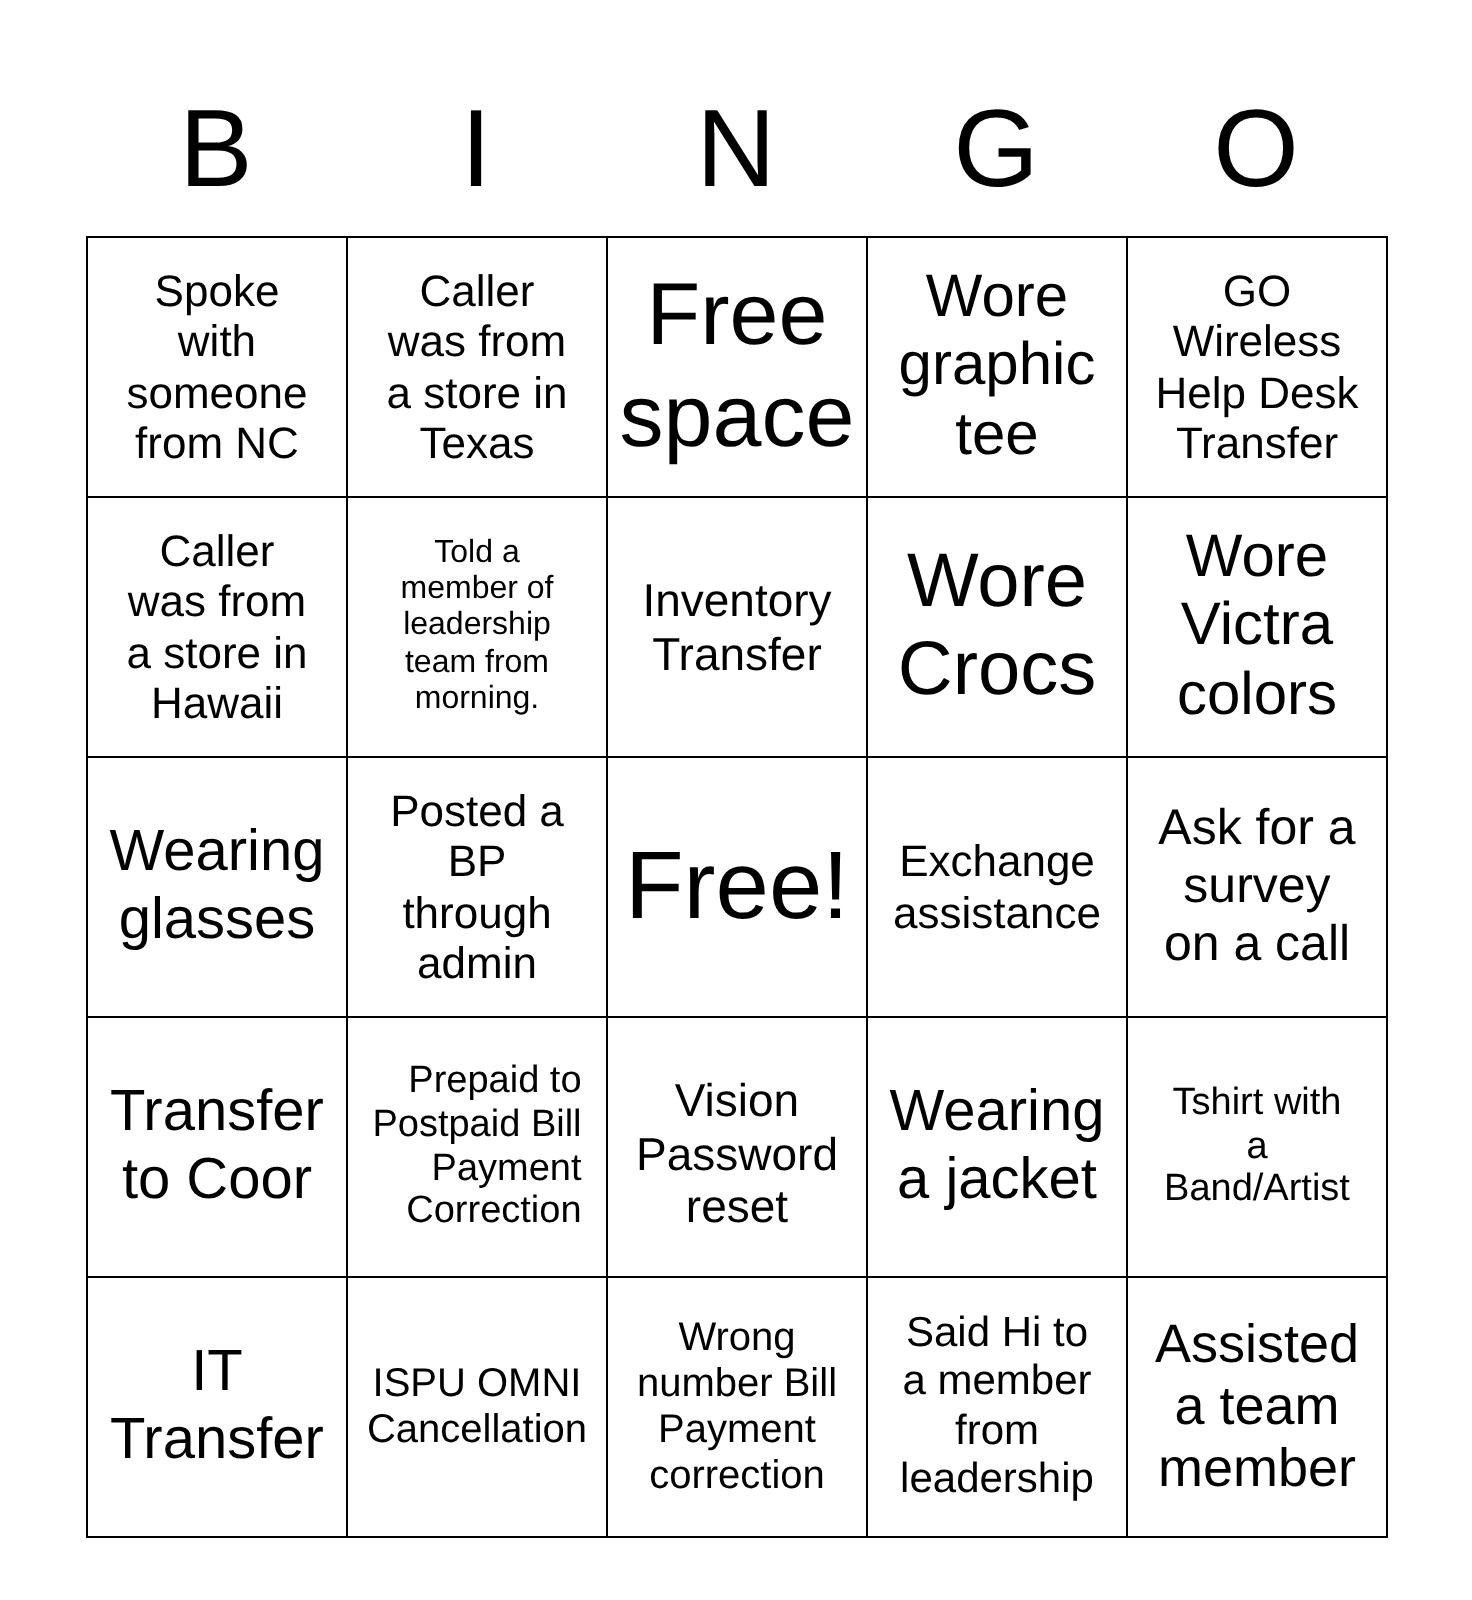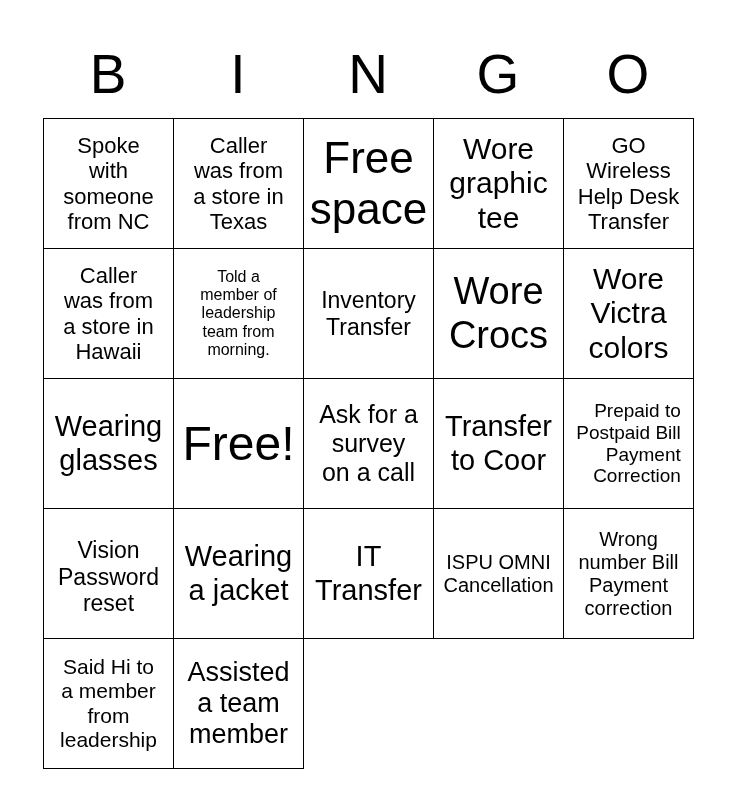--- a/index.html
+++ b/index.html
@@ -126,21 +126,31 @@
       <span class="cell-text" style="font-size: 30px;">Wore
 Victra
 colors</span>
     </div>
 
   <div class="cell">
       <span class="cell-text" style="font-size: 29px;">Wearing
 glasses</span>
     </div>
   <div class="cell">
+      <span class="cell-text" style="font-size: 22px;">Posted a
+BP
+through
+admin</span>
+    </div>
+  <div class="cell">
       <span class="cell-text" style="font-size: 48px;">Free!</span>
+    </div>
+  <div class="cell">
+      <span class="cell-text" style="font-size: 22px;">Exchange
+assistance</span>
     </div>
   <div class="cell">
       <span class="cell-text" style="font-size: 25px;">Ask for a
 survey
 on a call</span>
     </div>
 
   <div class="cell">
       <span class="cell-text" style="font-size: 29px;">Transfer
 to Coor</span>
@@ -153,20 +163,25 @@
     </div>
   <div class="cell">
       <span class="cell-text" style="font-size: 23px; margin-top: 7px;">Vision
 Password
 reset</span>
     </div>
   <div class="cell">
       <span class="cell-text" style="font-size: 29px;">Wearing
 a jacket</span>
     </div>
+  <div class="cell">
+      <span class="cell-text" style="font-size: 19px;">Tshirt with
+a
+Band/Artist</span>
+    </div>
 
   <div class="cell">
       <span class="cell-text" style="font-size: 29px;">IT
 Transfer</span>
     </div>
   <div class="cell">
       <span class="cell-text" style="font-size: 20px;">ISPU OMNI
 Cancellation</span>
     </div>
   <div class="cell">

